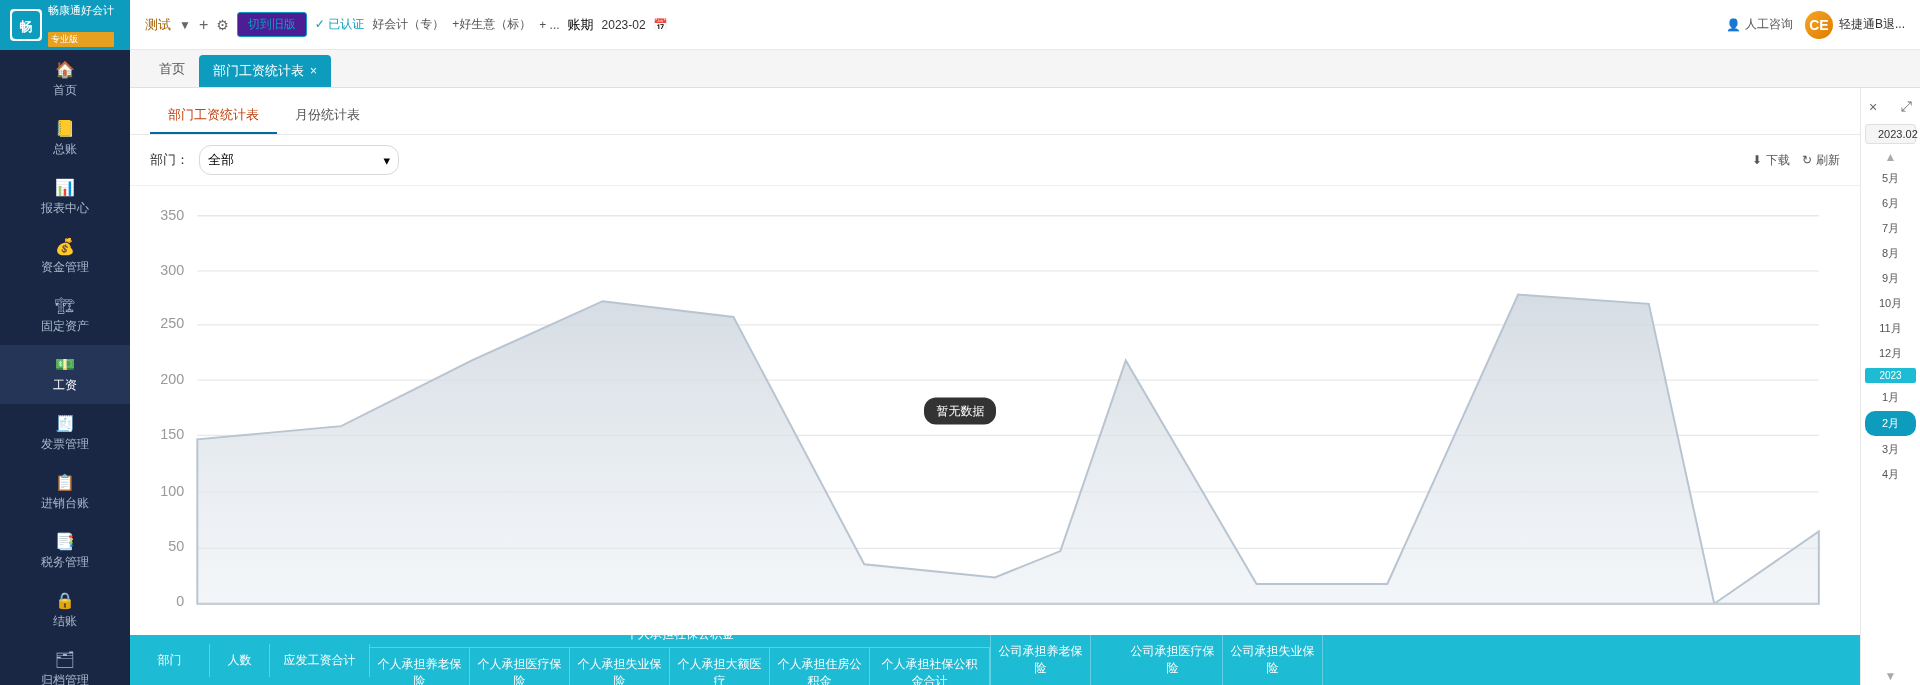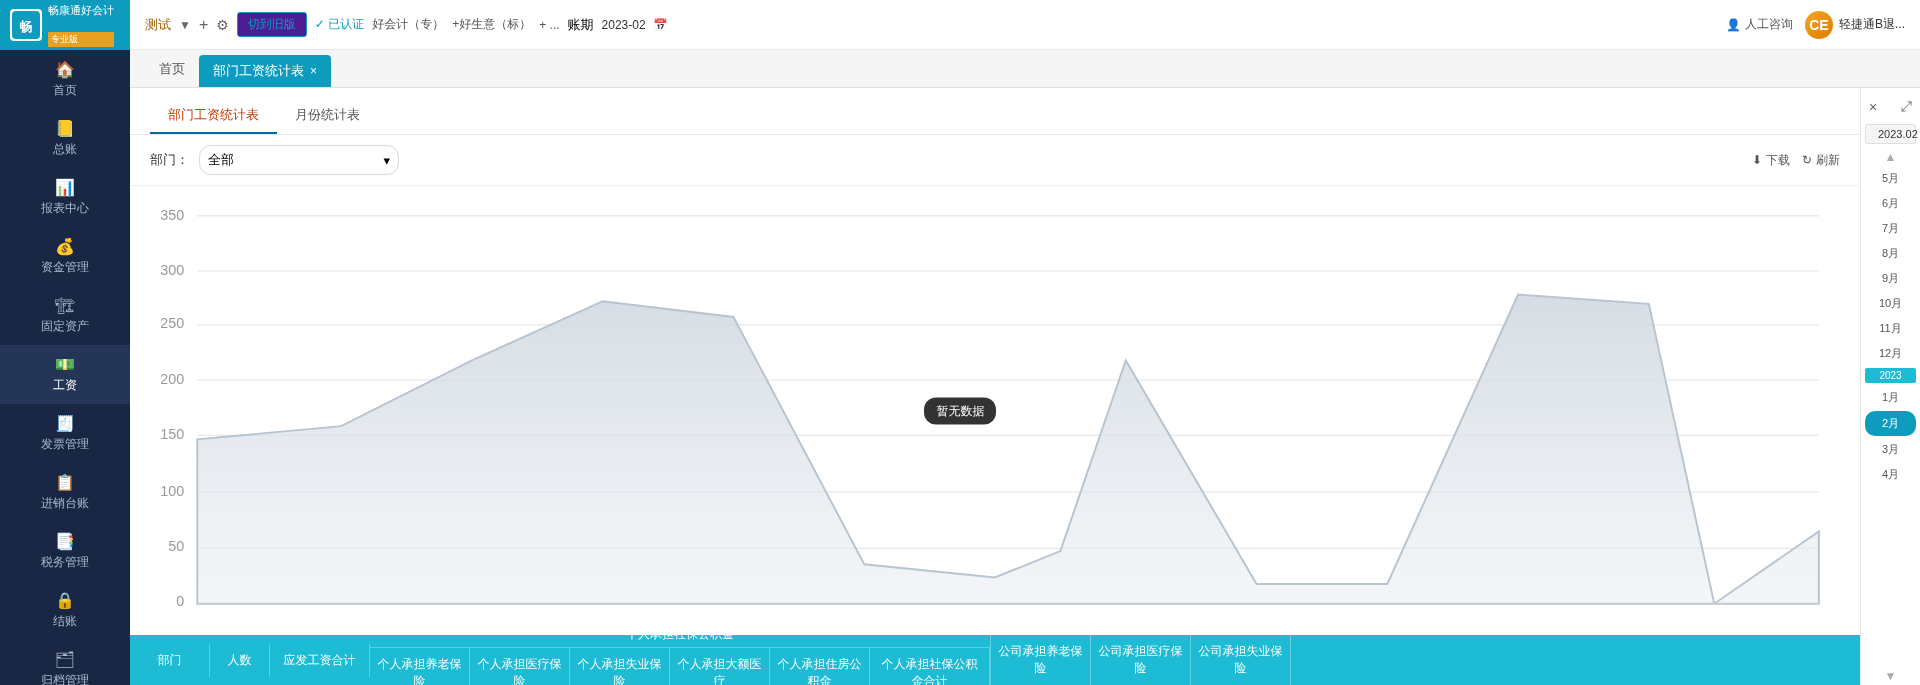--- a/index.html
+++ b/index.html
@@ -602,21 +602,21 @@
             </div>
             <div class="table-header-cell" style="width:120px;">
               <span>个人承担社保公积金合计</span>
             </div>
           </div>
         </div>
 
         <div class="table-header-cell" style="width:100px;">
           <span>公司承担养老保险</span>
         </div>
-        <div class="table-header-cell" style="width:100px;">
+        <div class="table-header-cell" style="width:100px;margin-left:32px;">
           <span>公司承担医疗保险</span>
         </div>
         <div class="table-header-cell" style="width:100px;">
           <span>公司承担失业保险</span>
         </div>
       </div>
     </div>
 
     <div class="right-panel">
       <div class="right-panel-close">

